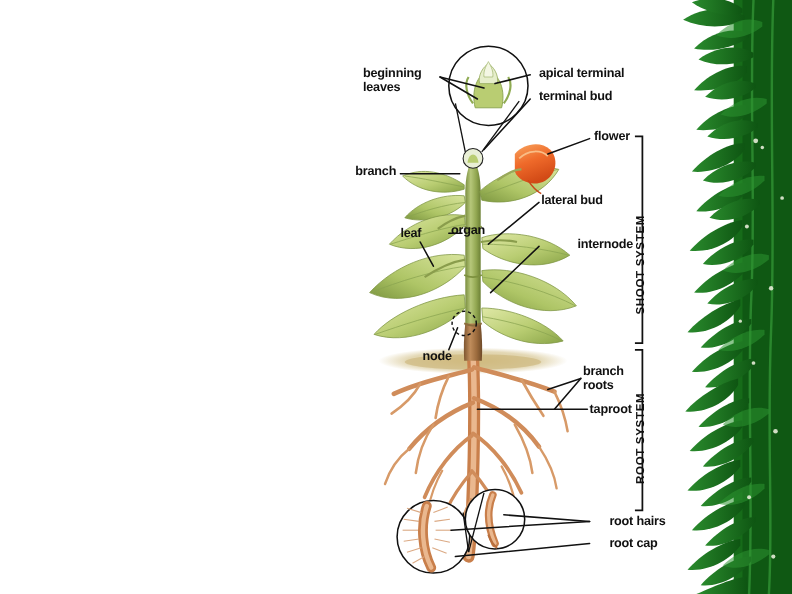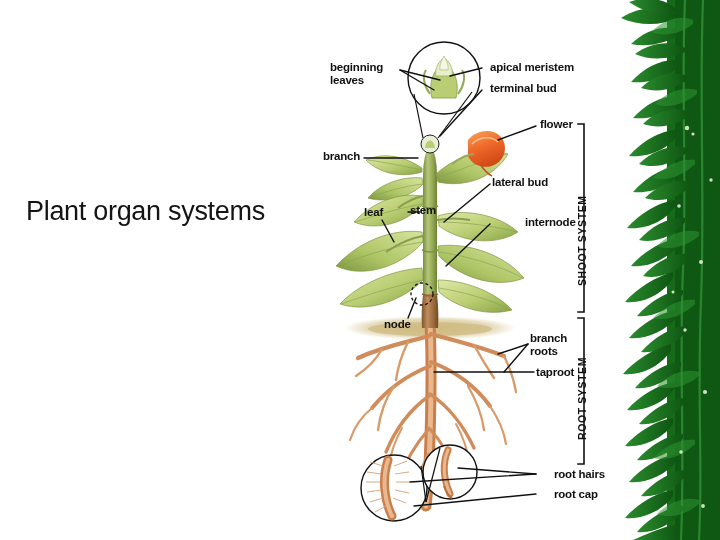--- a/index.html
+++ b/index.html
@@ -29,21 +29,20 @@
 
   
   #bamboo{position:absolute;right:0;top:0;width:105px;height:540px;overflow:hidden;}
   #bsvg{position:absolute;right:0;top:0;width:105px;height:540px;}
 </style>
 </head>
 <body>
 
 <div id="slide">
 
-  <div id="subtitle">Plant organ systems</div>
 
   <div id="diagram">
 
     <svg id="dsvg" viewBox="0 0 290 492">
       <defs>
         <linearGradient id="gLeaf" x1="0" y1="0" x2="1" y2="1">
           <stop offset="0%" stop-color="#dfe8a6"></stop>
           <stop offset="55%" stop-color="#b9cd72"></stop>
           <stop offset="100%" stop-color="#89a447"></stop>
         </linearGradient>
@@ -248,26 +247,26 @@
       <circle cx="100" cy="258" r="11" fill="none" stroke="#111" stroke-width="1.3" stroke-dasharray="3 2.5"></circle>
 
       <g stroke="#111" stroke-width="1.6" fill="none" stroke-linecap="square">
         <path d="M256 88 L262 88 L262 276 L256 276"></path>
         <path d="M256 282 L262 282 L262 428 L256 428"></path>
       </g>
     </svg>
 
     <div class="dlabel l" style="left:8px;  top:25px;">beginning
 leaves</div>
-    <div class="dlabel r" style="left:168px;top:25px;">apical meristem</div>
+    <div class="dlabel r" style="left:168px;top:25px;">apical terminal</div>
     <div class="dlabel r" style="left:168px;top:46px;">terminal bud</div>
     <div class="dlabel r" style="left:218px;top:82px;">flower</div>
     <div class="dlabel l" style="left:1px;  top:114px;">branch</div>
     <div class="dlabel l" style="left:42px; top:170px;">leaf</div>
-    <div class="dlabel l" style="left:88px; top:168px;">stem</div>
+    <div class="dlabel l" style="left:88px; top:168px;">organ</div>
     <div class="dlabel r" style="left:170px;top:140px;">lateral bud</div>
     <div class="dlabel r" style="left:170px;top:180px;padding-left:33px;">internode</div>
     <div class="dlabel l" style="left:62px; top:282px;">node</div>
     <div class="dlabel r" style="left:208px;top:296px;">branch
 roots</div>
     <div class="dlabel r" style="left:214px;top:330px;">taproot</div>
     <div class="dlabel r" style="left:232px;top:432px;">root hairs</div>
     <div class="dlabel r" style="left:232px;top:452px;">root cap</div>
 
     <div class="sysLabel" style="left:254px;top:250px;">SHOOT SYSTEM</div>

